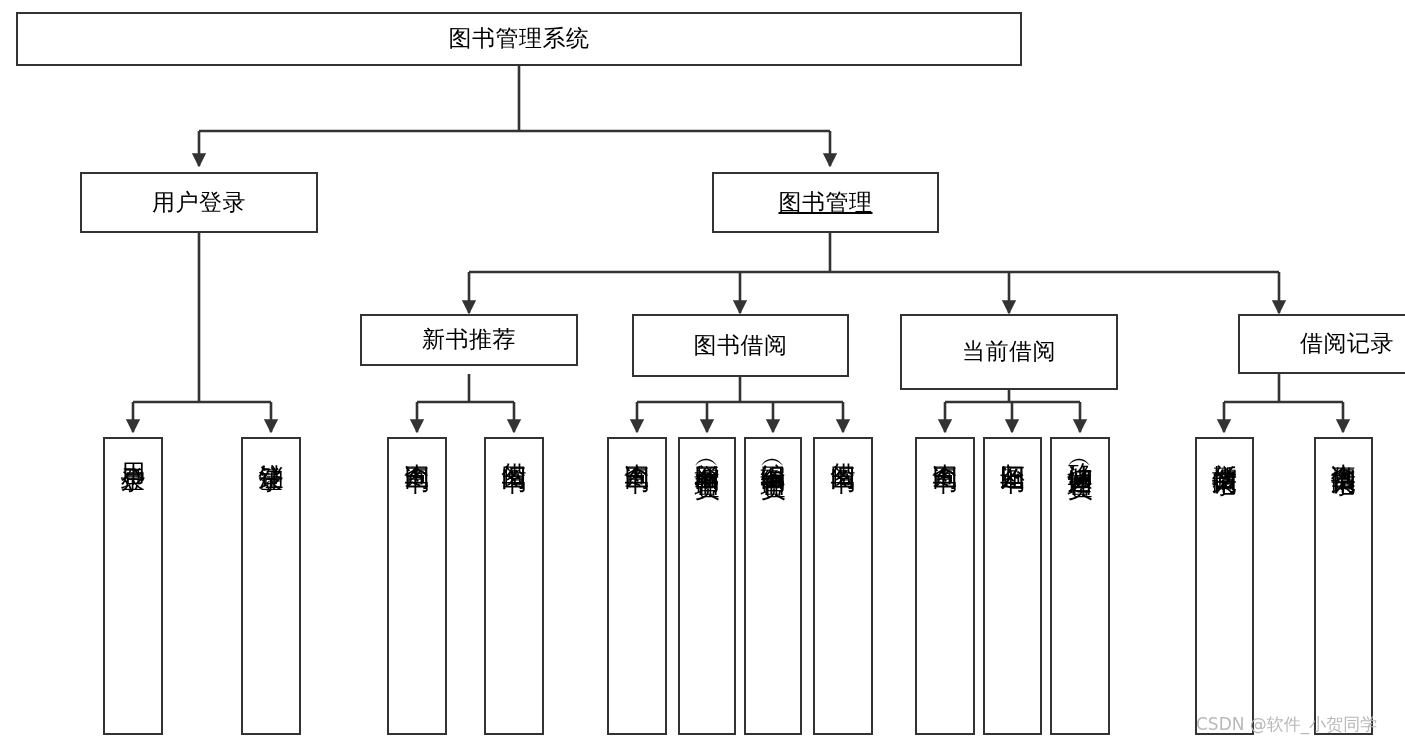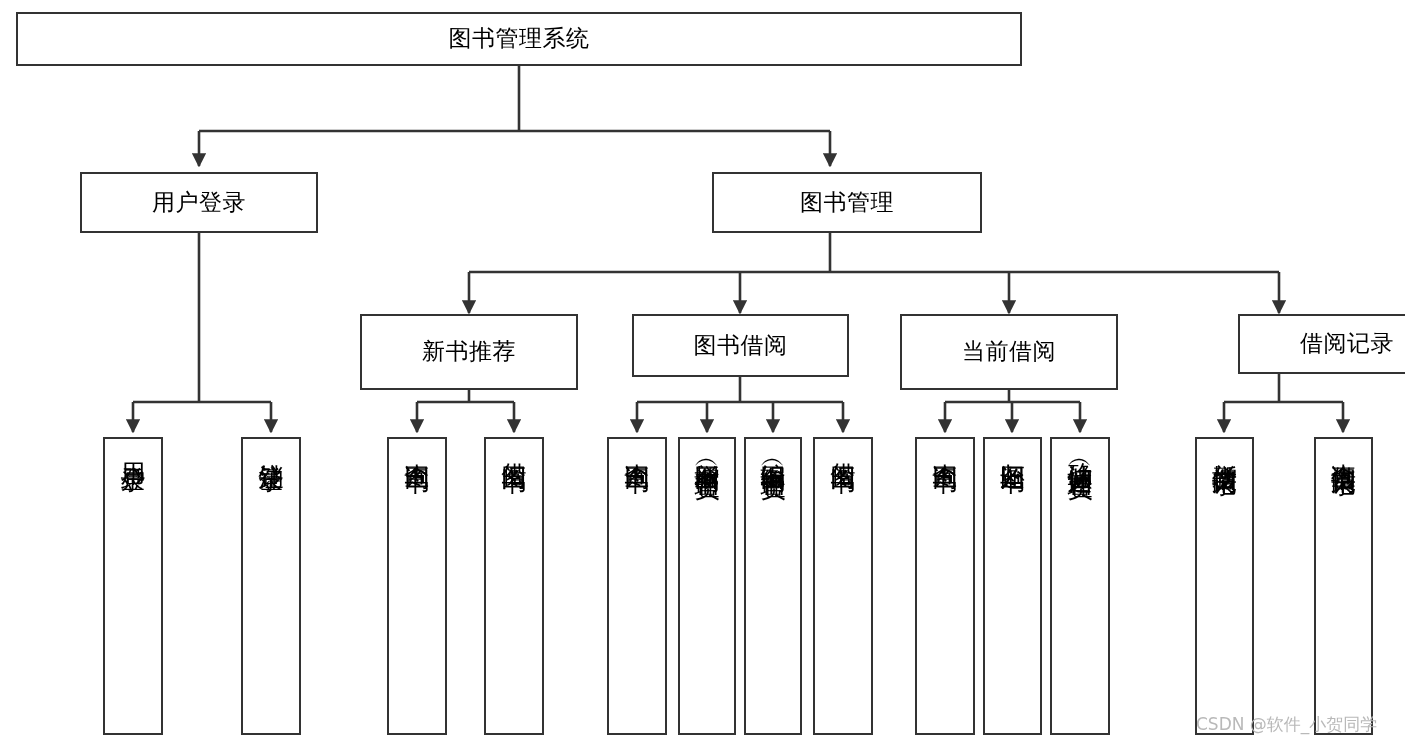--- a/index.html
+++ b/index.html
@@ -132,25 +132,25 @@
   </svg>
 
   <div class="node horiz root" style="left:16px; top:12px; width:1006px; height:54px;">
     <span class="lbl">图书管理系统</span>
   </div>
 
   <div class="node horiz" style="left:80px; top:172px; width:238px; height:61px;">
     <span class="lbl">用户登录</span>
   </div>
 
-  <div class="node horiz" style="left:712px; top:172px; width:270px; height:61px;">
+  <div class="node horiz" style="left:712px; top:172px; width:227px; height:61px;text-decoration:underline;">
     <span class="lbl">图书管理</span>
   </div>
 
-  <div class="node horiz" style="left:360px; top:314px; width:218px; height:76px;">
+  <div class="node horiz" style="left:360px; top:314px; width:218px; height:52px;">
     <span class="lbl">新书推荐</span>
   </div>
 
   <div class="node horiz" style="left:632px; top:314px; width:217px; height:63px;">
     <span class="lbl">图书借阅</span>
   </div>
 
   <div class="node horiz" style="left:900px; top:314px; width:218px; height:76px;">
     <span class="lbl">当前借阅</span>
   </div>

